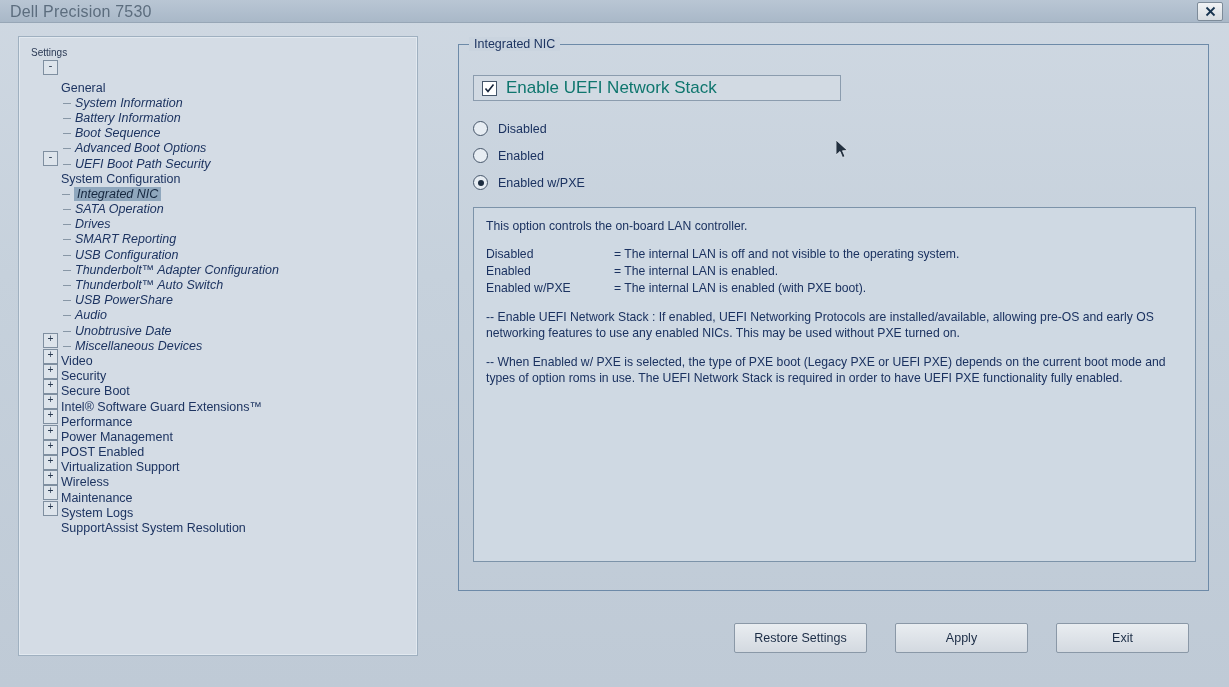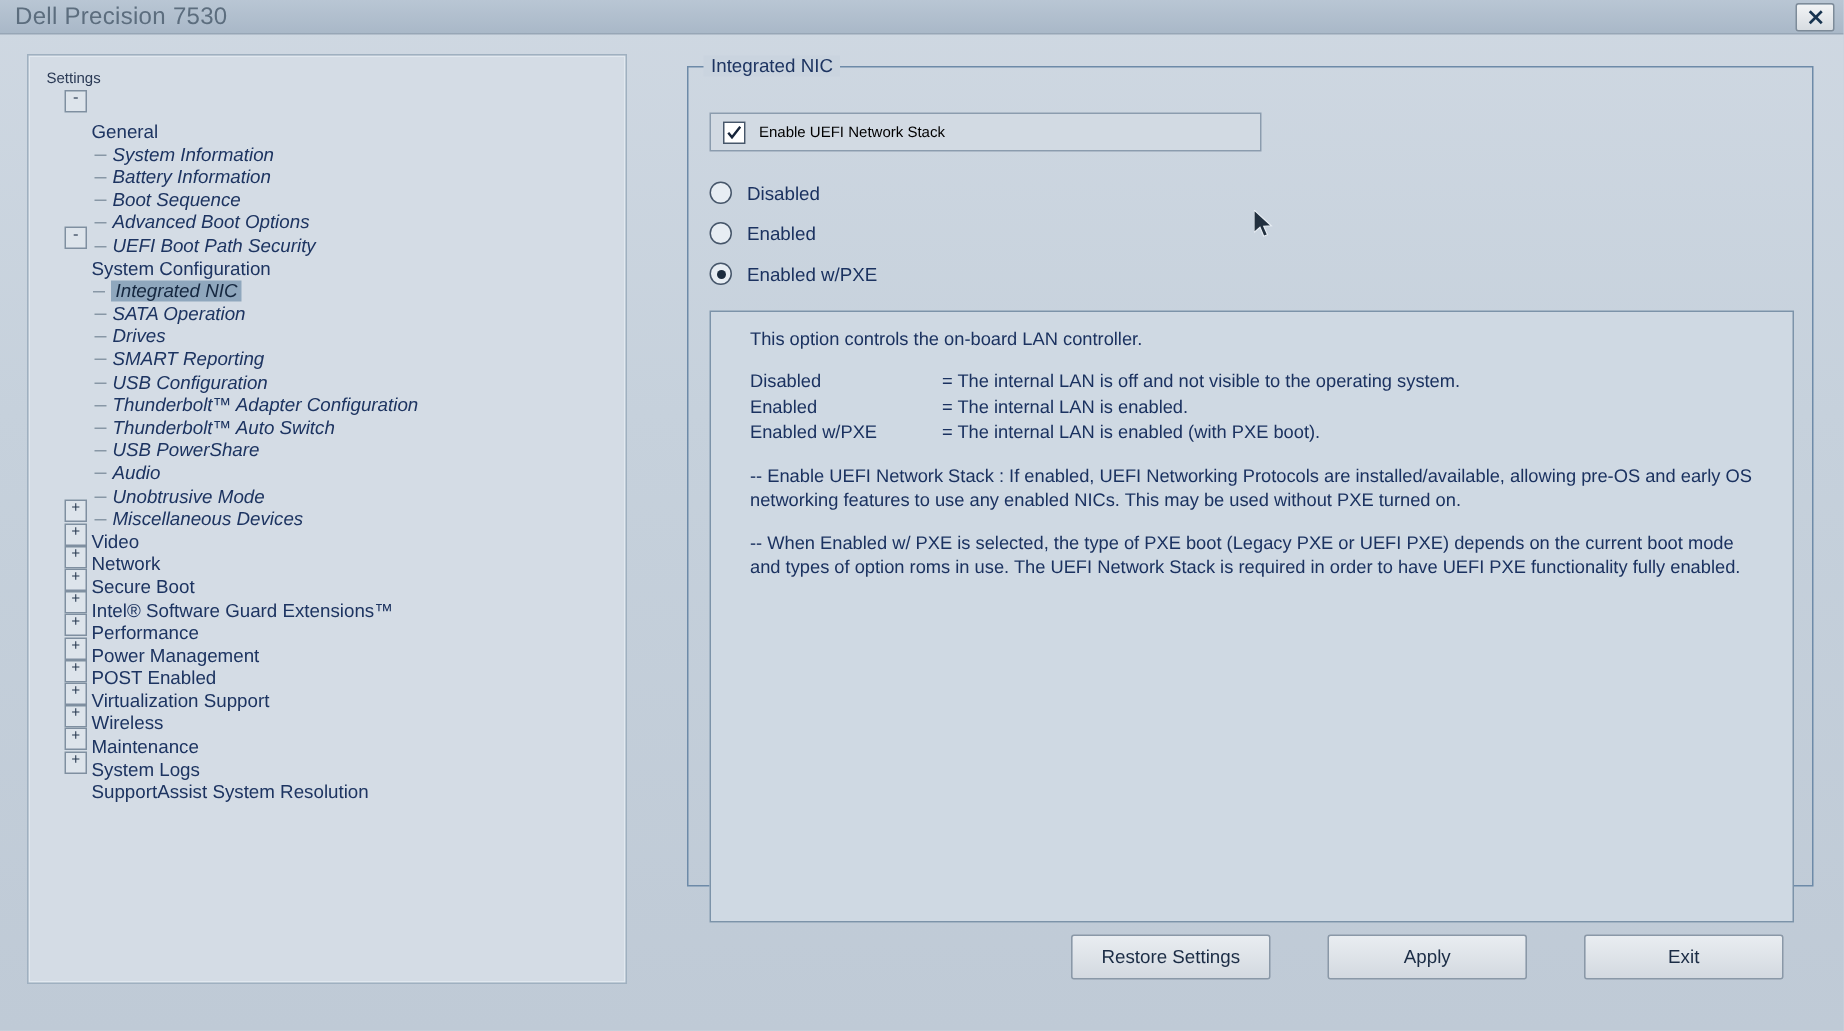--- a/index.html
+++ b/index.html
@@ -160,21 +160,21 @@
     border: 1px solid #46566a;
     background: #ffffff;
     display: inline-flex;
     align-items: center;
     justify-content: center;
     margin-right: 9px;
     cursor: pointer;
     flex: 0 0 auto;
   }
   .cbox svg { display:block; }
-  .checkbox-row .label { font-size: 10px; color: #000000; }
+  .checkbox-row .label { font-size: 17px; color: #0f766e; }
 
   .radio-row {
     position: absolute;
     left: 14px;
     display: flex;
     align-items: center;
     font-size: 12.5px;
     color: #1b3260;
     cursor: pointer;
   }
@@ -196,24 +196,24 @@
     background: #1c2c3f;
     display: none;
   }
   .radio.checked .dot { display: block; }
 
   .help-box {
     position: absolute;
     left: 14px;
     right: 12px;
     top: 162px;
-    height: 408px;
+    height: 355px;
     border: 1px solid #7c93a9;
     background: #cfd9e3;
-    padding: 10px 26px;
+    padding: 10px 12px;
     box-sizing: border-box;
     font-size: 12.2px;
     color: #1b3260;
     line-height: 1.32;
   }
   .help-box p { margin: 0 0 12px 0; }
   .help-table {
     border-collapse: collapse;
     margin: 0 0 12px 0;
     font-size: 12.2px;
@@ -221,21 +221,21 @@
   }
   .help-table td { padding: 0 0 1px 0; vertical-align: top; }
   .help-table td.k { width: 128px; }
 
   
   .btn-row {
     position: absolute;
     right: 20px;
     bottom: 16px;
     display: flex;
-    gap: 38px;
+    gap: 28px;
     margin-left: 20px;
   }
   .btn {
     width: 131px;
     height: 28px;
     background: linear-gradient(180deg, #e9edf1 0%, #d3d9e0 100%);
     border: 1px solid #8a98a7;
     border-radius: 2px;
     font-size: 12.5px;
     color: #1b2c45;
@@ -320,36 +320,36 @@
             <div class="node level2">
               <span class="node-label">Thunderbolt™ Auto Switch</span>
             </div>
             <div class="node level2">
               <span class="node-label">USB PowerShare</span>
             </div>
             <div class="node level2">
               <span class="node-label">Audio</span>
             </div>
             <div class="node level2">
-              <span class="node-label">Unobtrusive Mode</span>
+              <span class="node-label">Unobtrusive Date</span>
             </div>
             <div class="node level2">
               <span class="node-label">Miscellaneous Devices</span>
             </div>
           </div>
           <div class="tree-group">
             <div class="node level1">
               <span class="expander">+</span>
               <span class="node-label">Video</span>
             </div>
           </div>
           <div class="tree-group">
             <div class="node level1">
               <span class="expander">+</span>
-              <span class="node-label">Network</span>
+              <span class="node-label">Security</span>
             </div>
           </div>
           <div class="tree-group">
             <div class="node level1">
               <span class="expander">+</span>
               <span class="node-label">Secure Boot</span>
             </div>
           </div>
           <div class="tree-group">
             <div class="node level1">

